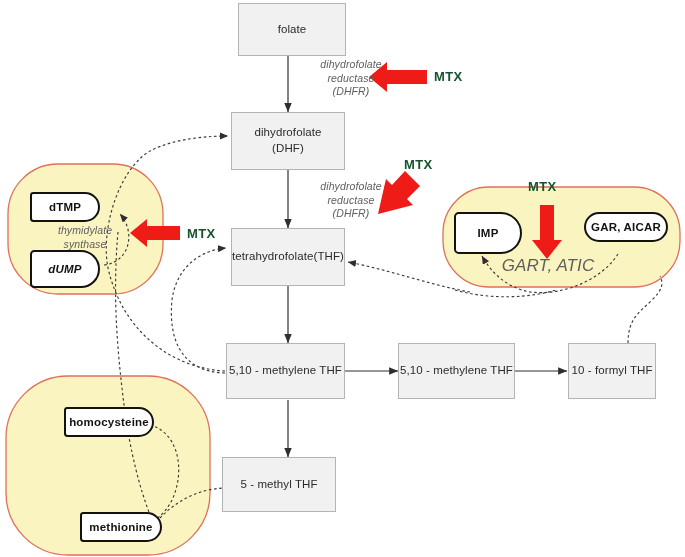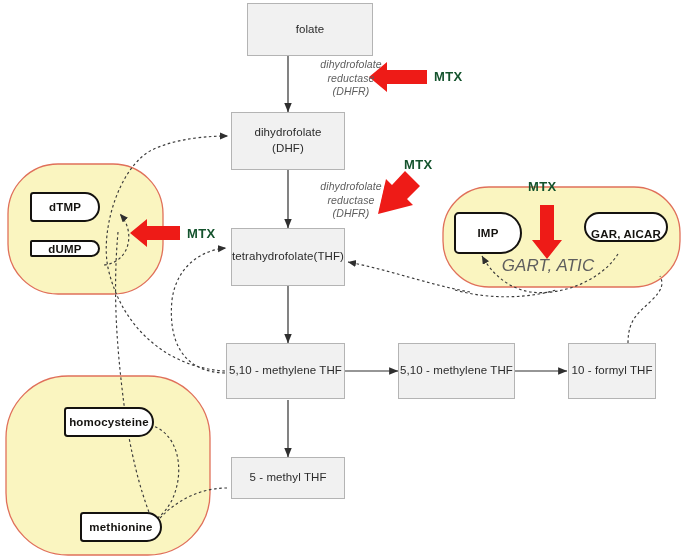--- a/index.html
+++ b/index.html
@@ -53,21 +53,20 @@
     letter-spacing:.2px;
     z-index:4;
   }
   
   .cap.flag{
     border-radius:5px 22px 22px 5px;
   }
   
   .cap.stadium{
     border-radius:20px;
-    align-items:flex-end;
   }
   
   .enz{
     position:absolute;
     font-style:italic;
     color:#5e5e5e;
     font-size:10.5px;
     line-height:1.3;
     text-align:center;
     letter-spacing:.1px;
@@ -140,21 +139,21 @@
 
     <g>
       <path d="M180,232 L180,226 L147,226 L147,219 L130,233 L147,247 L147,240 L180,240 z" fill="#ee1b17"></path>
     </g>
 
     <g>
       <path d="M540,205 L554,205 L554,240 L562,240 L547,259 L532,240 L540,240 z" fill="#ee1b17"></path>
     </g>
   </svg>
 
-  <div class="pbox" style="left:247px;top:3px;width:126px;height:53px;">
+  <div class="pbox" style="left:238px;top:3px;width:108px;height:53px;">
     <span>folate</span>
   </div>
 
   <div class="pbox" style="left:231px;top:112px;width:114px;height:58px;flex-direction:column;">
     <span>dihydrofolate</span>
     <span>(DHF)</span>
   </div>
 
   <div class="pbox" style="left:231px;top:228px;width:114px;height:58px;flex-direction:row;">
     <span>tetrahydrofolate</span>
@@ -166,29 +165,29 @@
   </div>
 
   <div class="pbox" style="left:398px;top:343px;width:117px;height:56px;">
     <span>5,10 - methylene THF</span>
   </div>
 
   <div class="pbox" style="left:568px;top:343px;width:88px;height:56px;">
     <span>10 - formyl THF</span>
   </div>
 
-  <div class="pbox" style="left:231px;top:457px;width:114px;height:42px;">
+  <div class="pbox" style="left:222px;top:457px;width:114px;height:55px;">
     <span>5 - methyl THF</span>
   </div>
 
   <div class="cap flag" style="left:30px;top:192px;width:70px;height:30px;">
     <span>dTMP</span>
   </div>
 
-  <div class="cap flag" style="left:30px;top:240px;width:70px;height:17px;">
+  <div class="cap flag" style="left:30px;top:250px;width:70px;height:38px;font-style:italic;">
     <span>dUMP</span>
   </div>
 
   <div class="cap flag" style="left:454px;top:212px;width:68px;height:42px;">
     <span>IMP</span>
   </div>
 
   <div class="cap stadium" style="left:584px;top:212px;width:84px;height:30px;">
     <span>GAR, AICAR</span>
   </div>
@@ -206,20 +205,24 @@
     <div>reductase</div>
     <div>(DHFR)</div>
   </div>
 
   <div class="enz" style="left:296px;top:180px;width:110px;">
     <div>dihydrofolate</div>
     <div>reductase</div>
     <div>(DHFR)</div>
   </div>
 
+  <div class="enz" style="left:38px;top:224px;width:94px;">
+    <div>thymidylate</div>
+    <div>synthase</div>
+  </div>
 
   <div class="enz" style="left:498px;top:255px;width:100px;font-size:17px;">
     <div>GART, ATIC</div>
   </div>
 
   <div class="mtx" style="left:434px;top:69px;">MTX</div>
 
   <div class="mtx" style="left:404px;top:157px;">MTX</div>
 
   <div class="mtx" style="left:187px;top:226px;">MTX</div>

